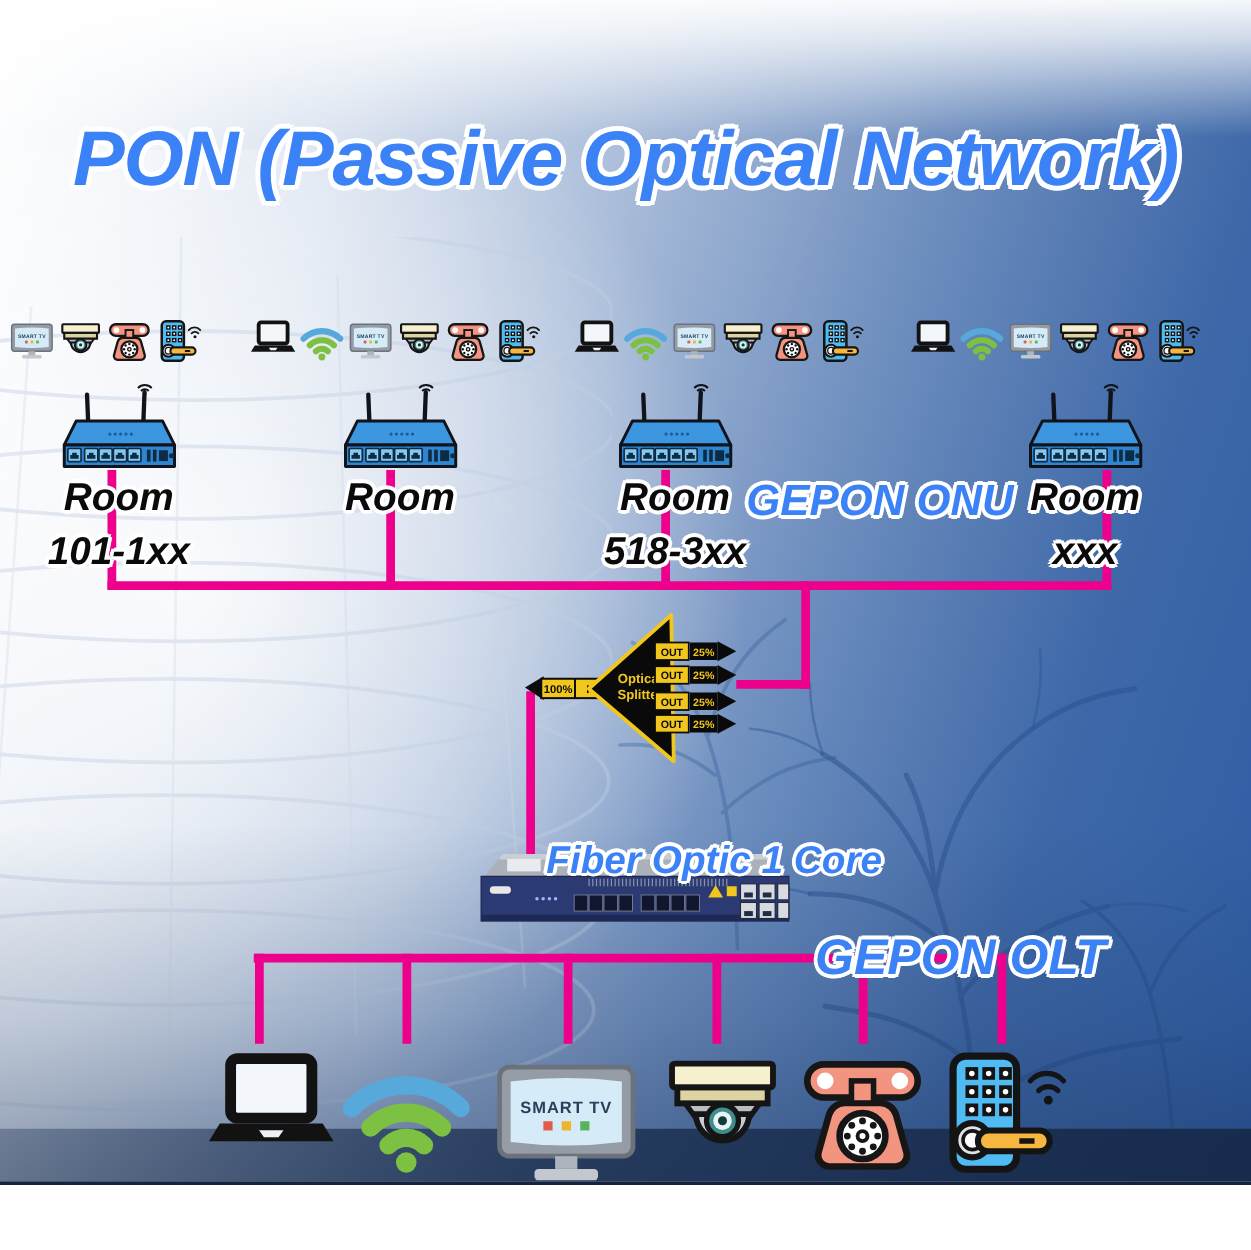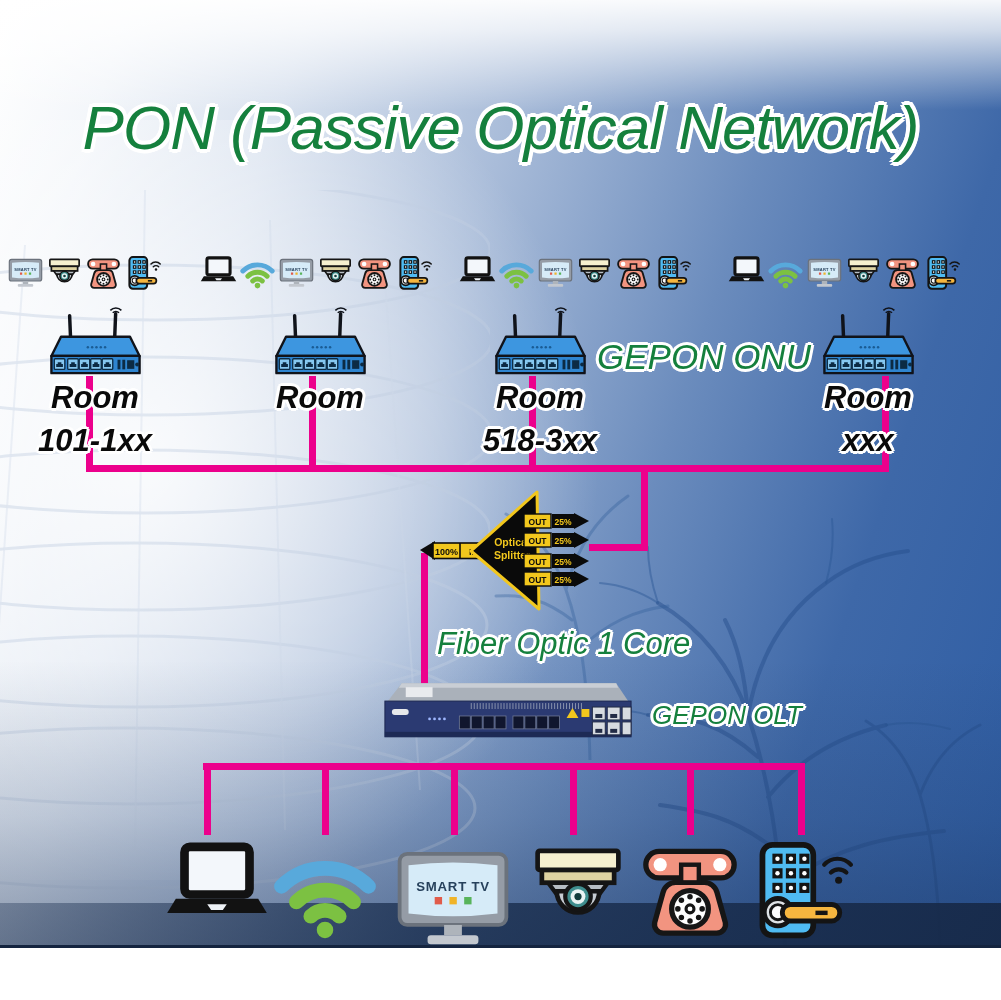--- a/index.html
+++ b/index.html
@@ -13,23 +13,23 @@
          background:linear-gradient(180deg,rgba(255,255,255,.95) 0%,rgba(255,255,255,.75) 30px,rgba(255,255,255,0) 100%);}
   .leftglow{position:absolute;left:-120px;top:120px;width:760px;height:760px;
          background:radial-gradient(circle at 35% 45%,rgba(255,255,255,.85) 0%,rgba(255,255,255,.35) 45%,rgba(255,255,255,0) 70%);}
   .building{position:absolute;left:-70px;top:190px;opacity:.6;}
   .trees{position:absolute;}
   .bottomshade{position:absolute;left:0;top:660px;width:1001px;height:285px;
          background:linear-gradient(180deg,rgba(28,52,90,0) 0%,rgba(28,52,90,.18) 55%,rgba(24,44,78,.4) 100%);}
   .hedge{position:absolute;left:0;top:903px;width:1001px;height:42px;
          background:linear-gradient(90deg,rgba(26,46,78,.35) 0%,rgba(26,46,78,.8) 45%,rgba(22,40,70,.9) 100%);}
   
-  .ot{position:absolute;color:#15803d;font-weight:normal;font-style:italic;white-space:nowrap;z-index:6;}
+  .ot{position:absolute;color:#3b82f6;font-weight:bold;font-style:italic;white-space:nowrap;z-index:6;}
   .s3{text-shadow:3px 0 0 #fff,-3px 0 0 #fff,0 3px 0 #fff,0 -3px 0 #fff,
-       2.2px 2.2px 0 #fff,-2.2px 2.2px 0 #fff,2.2px -2.2px 0 #fff,-2.2px -2.2px 0 #fff;}
+       2.2px 2.2px 0 #fff,-2.2px 2.2px 0 #fff,2.2px -2.2px 0 #fff,-2.2px -2.2px 0 #fff;margin-top:44px;}
   .s4{text-shadow:4px 0 0 #fff,-4px 0 0 #fff,0 4px 0 #fff,0 -4px 0 #fff,
        3px 3px 0 #fff,-3px 3px 0 #fff,3px -3px 0 #fff,-3px -3px 0 #fff;}
   .title{left:0;right:0;top:92px;text-align:center;font-size:62px;letter-spacing:-1px;}
   .room{position:absolute;width:220px;text-align:center;z-index:6;}
   .room .ln{display:block;position:relative;color:#0a0a0a;font-weight:bold;font-style:italic;font-size:31px;line-height:1.0;
        text-shadow:3px 0 0 #fff,-3px 0 0 #fff,0 3px 0 #fff,0 -3px 0 #fff,
        2.2px 2.2px 0 #fff,-2.2px 2.2px 0 #fff,2.2px -2.2px 0 #fff,-2.2px -2.2px 0 #fff;}
   .room .ln + .ln{margin-top:12px;}
   
   .ln-h,.ln-v{position:absolute;background:#ec008c;z-index:3;}
@@ -658,21 +658,21 @@
     </g>
     <circle cx="14" cy="34.5" r="6.2" fill="#dfe3e6" stroke="#141414" stroke-width="2.2"></circle>
     <circle cx="14" cy="34.5" r="3.4" fill="#fbfbfb" stroke="#141414" stroke-width="1.3"></circle>
     <rect x="16" y="31" width="26" height="7.5" rx="3.7" fill="#f6b63f" stroke="#141414" stroke-width="2.2"></rect>
     <line x1="31" y1="34.8" x2="36.5" y2="34.8" stroke="#141414" stroke-width="2"></line>
         </svg></span>
     </div>
 
   <div class="ot s3" style="left:597px;top:337px;font-size:35px">GEPON ONU</div>
   <div class="ot s3" style="left:437px;top:626px;font-size:31px">Fiber Optic 1 Core</div>
-  <div class="ot s3" style="left:652px;top:700px;font-size:26px">GEPON OLT</div>
+  <div class="ot s3" style="left:652px;top:700px;font-size:40px">GEPON OLT</div>
 
   <div class="splitter">
     <svg width="175" height="130" viewBox="0 0 175 130">
       <polygon points="2,64 17,55 17,74" fill="#0c0c0c"></polygon>
       <rect x="15" y="57" width="54" height="15.5" fill="#f2c71d" stroke="#0c0c0c" stroke-width="1.6"></rect>
       <line x1="42" y1="57" x2="42" y2="72.5" stroke="#0c0c0c" stroke-width="1.6"></line>
       <text class="sp-txt" x="28.5" y="68.8" font-size="9" text-anchor="middle" fill="#0c0c0c">100%</text>
       <text class="sp-txt" x="55.5" y="68.8" font-size="9" text-anchor="middle" fill="#0c0c0c">IN</text>
       <polygon points="119,6 121,123 53,65" fill="#0a0a0a" stroke="#f2c71d" stroke-width="3" stroke-linejoin="round"></polygon>
       <text class="sp-txt" x="94" y="60" font-size="10.5" text-anchor="middle" fill="#f2c71d">Optical</text>

